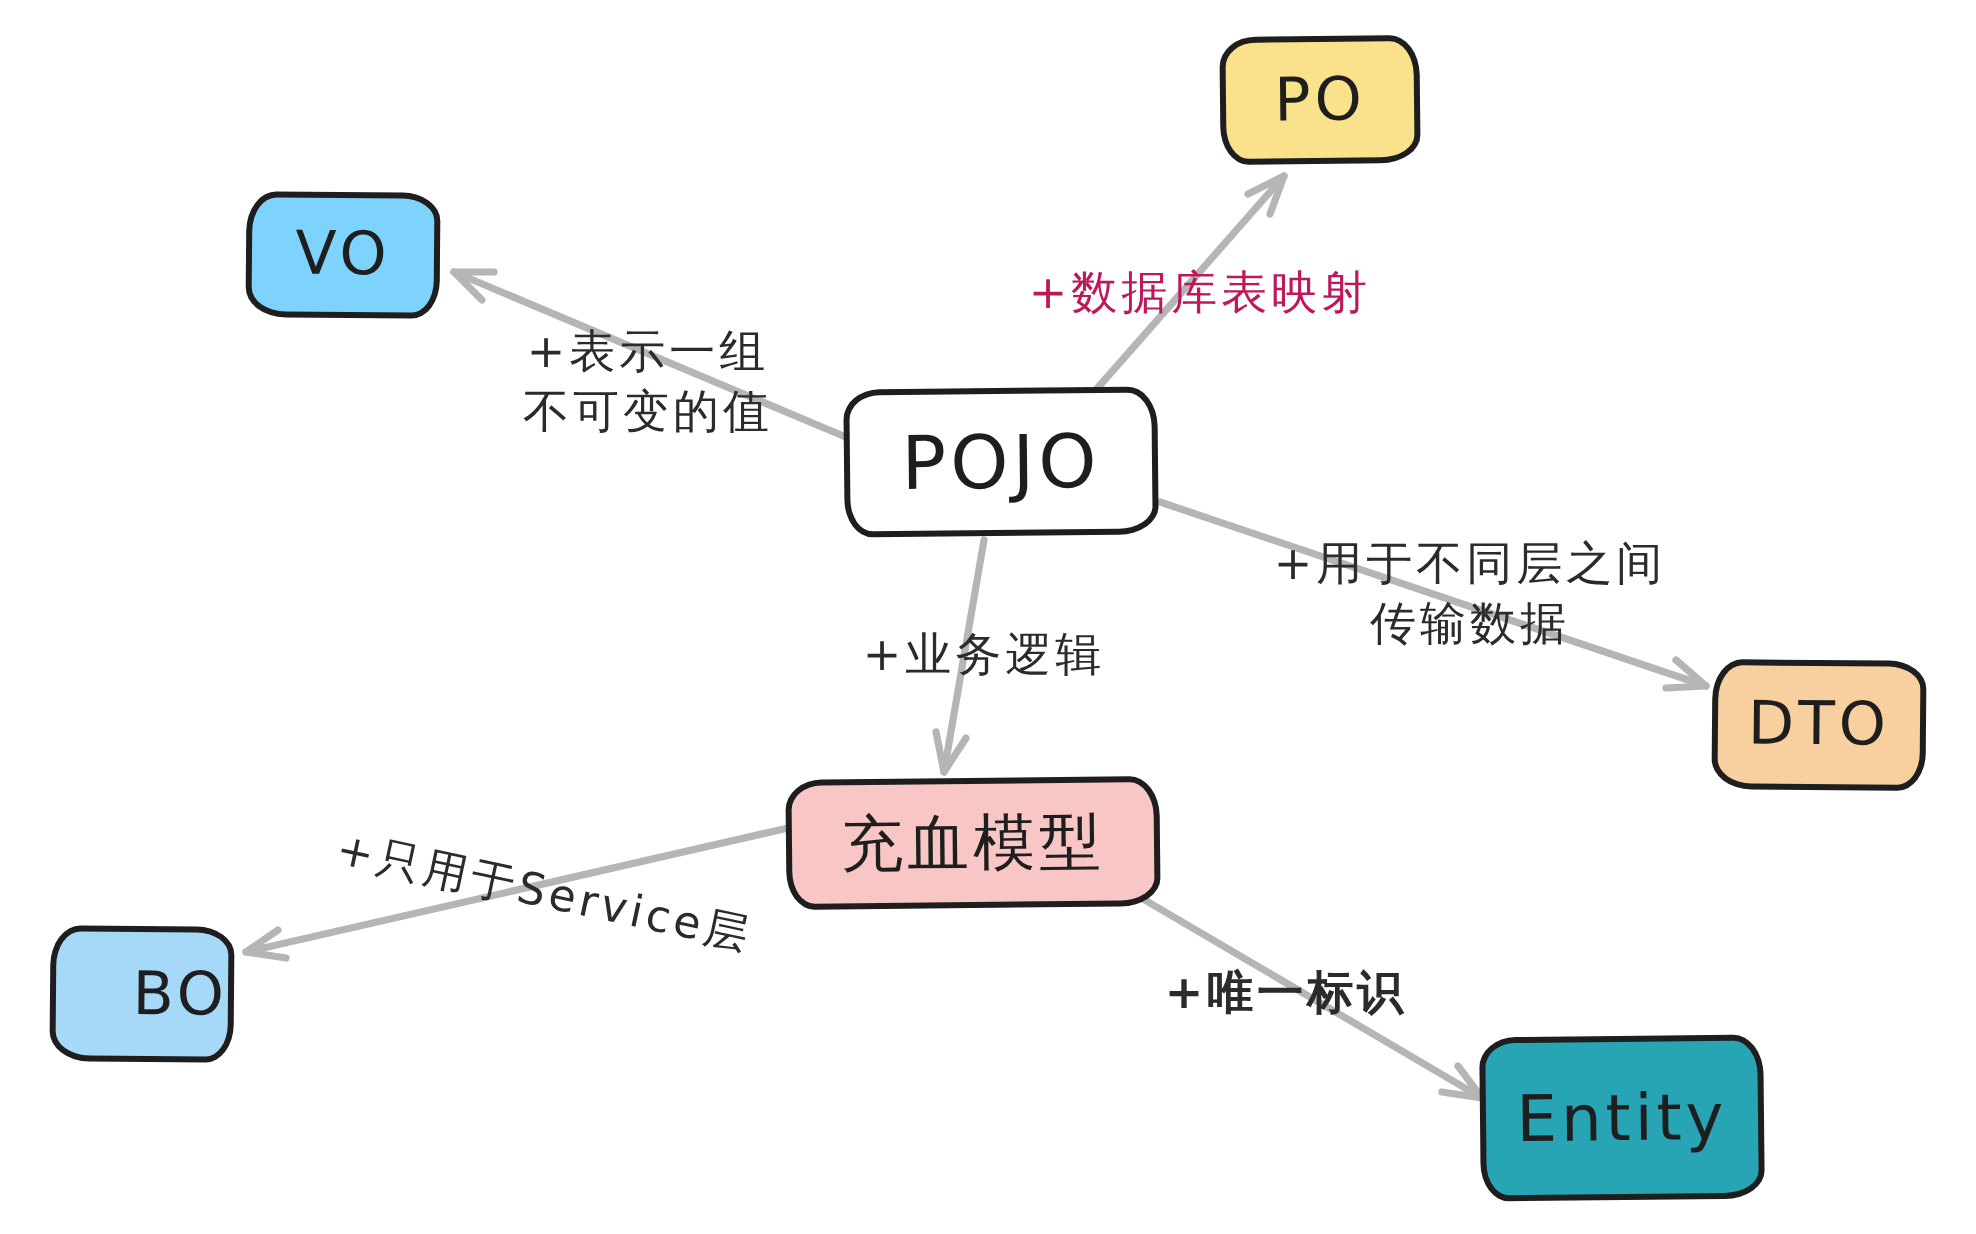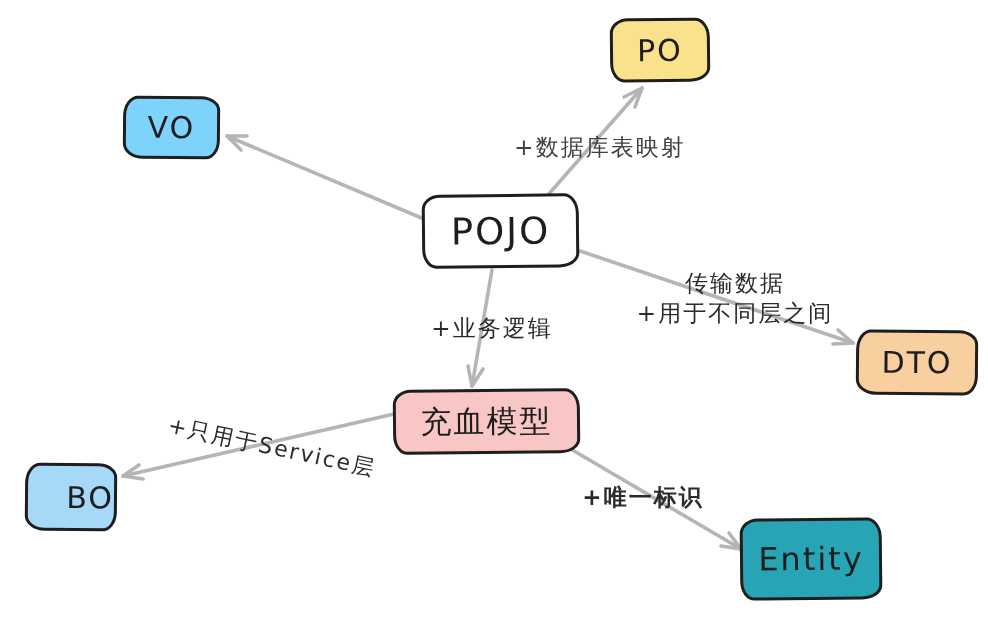--- a/index.html
+++ b/index.html
@@ -85,44 +85,48 @@
   </div>
 
   <div class="node sketch-b" style="left: 123px; top: 96px; width: 97px; height: 63px; font-size: 30px; background-color: #7dd3fc; border-color: rgb(30, 30, 30); color: rgb(30, 30, 30);">
     <span>VO</span>
   </div>
 
   <div class="node sketch-a" style="left: 422px; top: 194px; width: 157px; height: 74px; font-size: 37px; background-color: rgb(255, 255, 255); border-color: rgb(30, 30, 30); color: rgb(30, 30, 30);">
     <span>POJO</span>
   </div>
 
-  <div class="node sketch-b" style="left: 856px; top: 330px; width: 122px; height: 65px; font-size: 30px; background-color: rgb(248, 207, 158); border-color: rgb(30, 30, 30); color: rgb(30, 30, 30);">
+  <div class="node sketch-b" style="left: 856px; top: 330px; width: 107px; height: 65px; font-size: 30px; background-color: rgb(248, 207, 158); border-color: rgb(30, 30, 30); color: rgb(30, 30, 30);">
     <span>DTO</span>
   </div>
 
   <div class="node sketch-a" style="left: 393px; top: 389px; width: 187px; height: 65px; font-size: 31px; background-color: rgb(249, 198, 198); border-color: rgb(30, 30, 30); color: rgb(30, 30, 30);">
     <span>充血模型</span>
   </div>
 
   <div class="node sketch-b" style="left: 25px; top: 463px; width: 92px; height: 68px; font-size: 30px; background-color: rgb(166, 216, 248); border-color: rgb(30, 30, 30); color: rgb(30, 30, 30); justify-content: flex-end;">
     <span>BO</span>
   </div>
 
   <div class="node sketch-a" style="left: 740px; top: 518px; width: 142px; height: 82px; font-size: 32px; background-color: rgb(40, 165, 181); border-color: rgb(30, 30, 30); color: rgb(30, 30, 30);">
     <span>Entity</span>
   </div>
 
-  <div class="edge-label" style="left: 600px; top: 147px; color: #404040;">
+  <div class="edge-label" style="left: 600px; top: 147px; color: #be185d;">
     <div>+数据库表映射</div>
   </div>
 
+  <div class="edge-label" style="left: 324px; top: 192px; color: rgb(43, 43, 43);">
+    <div>+表示一组</div>
+    <div>不可变的值</div>
+  </div>
 
   <div class="edge-label" style="left: 735px; top: 298px; color: rgb(43, 43, 43);">
+    <div>+用于不同层之间</div>
     <div>传输数据</div>
-    <div>+用于不同层之间</div>
   </div>
 
   <div class="edge-label" style="left: 492px; top: 328px; color: rgb(43, 43, 43); text-align: right;">
     <div>+业务逻辑</div>
   </div>
 
   <div class="edge-label rotated" style="left: 272px; top: 447px; font-size: 22px; color: rgb(43, 43, 43);">
     <div>+只用于Service层</div>
   </div>
 

